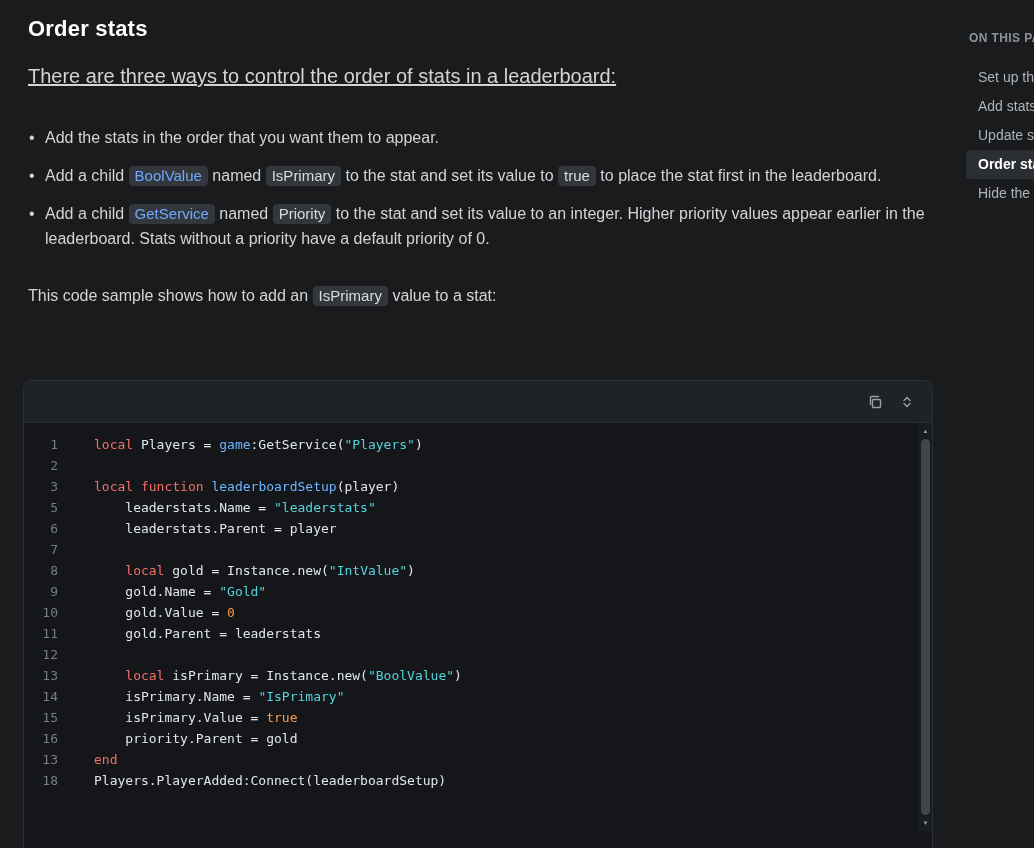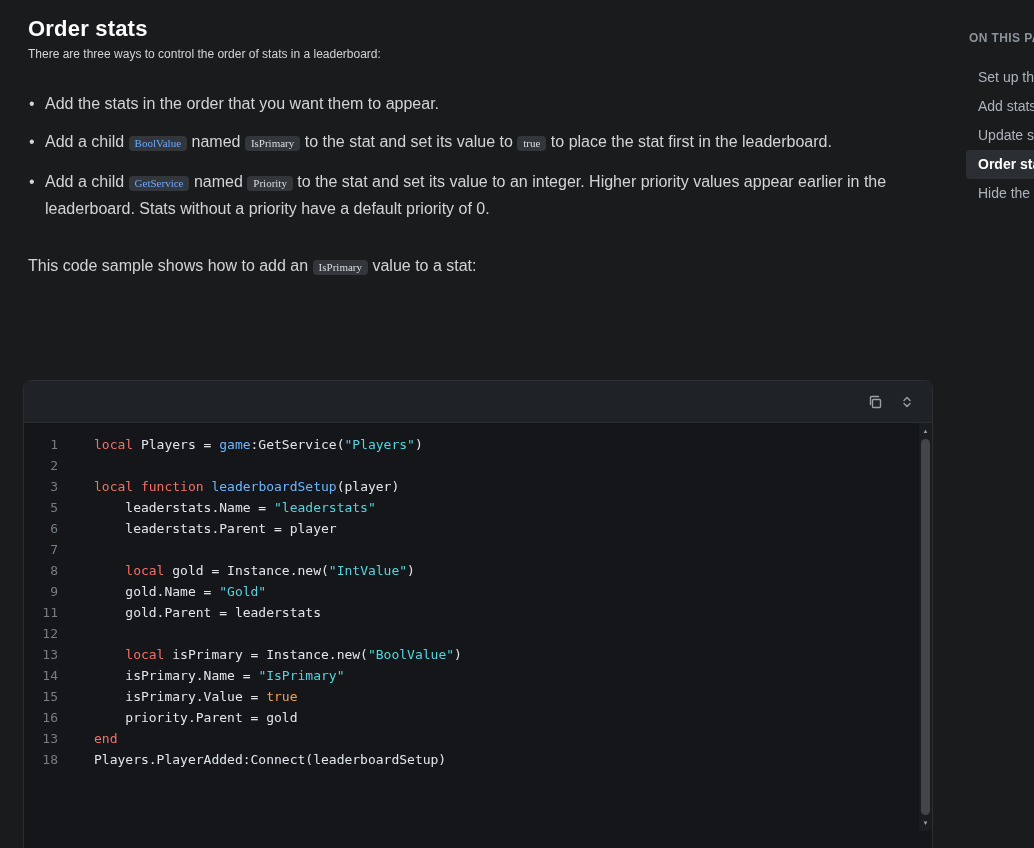--- a/index.html
+++ b/index.html
@@ -4,26 +4,26 @@
 <style>
   * { margin:0; padding:0; box-sizing:border-box; }
   html,body { width:1034px; height:848px; }
   body {
     position:relative; overflow:hidden;
     background:#191b1d; color:#d2d4d6;
     font-family:"Liberation Sans", sans-serif;
   }
   .main { position:absolute; left:28px; top:0; width:912px; }
   h1.page-title { margin-top:16px; font-size:22px; font-weight:700; color:#ffffff; letter-spacing:.2px; }
-  p.intro { font-size:12px; line-height:25px; }
-  ul.bullets { margin-top:24px; list-style:none; }
+  p.intro { margin-top:22px; font-size:20px; line-height:25px;text-decoration:underline; }
+  ul.bullets { margin-top:36px; list-style:none; }
   ul.bullets li { position:relative; padding-left:17px; font-size:16px; line-height:25px; margin-bottom:13px; }
   ul.bullets li::before { content:"\2022"; position:absolute; left:1px; top:0; color:#d2d4d6; }
   .chip {
-    font-family:Liberation Serif, serif; font-size:11px;
+    font-family:Liberation Sans, sans-serif; font-size:15px;
     background:#33373c; color:#d9dcdf; padding:1px 6px 2px; border-radius:4px;
   }
   .chip.link { color:#6ea8fe; cursor:pointer; }
   p.code-intro { margin-top:33px; font-size:16px; line-height:23px; }
 
   .codeblock {
     position:absolute; left:23px; top:380px; width:910px; height:544px;
     background:#141619; border:1px solid #2b2f34; border-radius:8px; overflow:hidden;
   }
   .code-header {
@@ -90,20 +90,21 @@
   <div class="code-body">
     <div id="code-lines">
         <div class="code-line"><span class="line-no">1</span><span class="tok-k">local</span><span class="tok-p"> Players = </span><span class="tok-g">game</span><span class="tok-p">:GetService(</span><span class="tok-s">"Players"</span><span class="tok-p">)</span></div>
         <div class="code-line"><span class="line-no">2</span></div>
         <div class="code-line"><span class="line-no">3</span><span class="tok-k">local</span><span class="tok-p"> </span><span class="tok-k">function</span><span class="tok-p"> </span><span class="tok-g">leaderboardSetup</span><span class="tok-p">(player)</span></div>
         <div class="code-line"><span class="line-no">5</span><span class="tok-p">    leaderstats.Name = </span><span class="tok-s">"leaderstats"</span></div>
         <div class="code-line"><span class="line-no">6</span><span class="tok-p">    leaderstats.Parent = player</span></div>
         <div class="code-line"><span class="line-no">7</span></div>
         <div class="code-line"><span class="line-no">8</span><span class="tok-p">    </span><span class="tok-k">local</span><span class="tok-p"> gold = Instance.new(</span><span class="tok-s">"IntValue"</span><span class="tok-p">)</span></div>
         <div class="code-line"><span class="line-no">9</span><span class="tok-p">    gold.Name = </span><span class="tok-s">"Gold"</span></div>
+        <div class="code-line"><span class="line-no">10</span><span class="tok-p">    gold.Value = </span><span class="tok-n">0</span></div>
         <div class="code-line"><span class="line-no">11</span><span class="tok-p">    gold.Parent = leaderstats</span></div>
         <div class="code-line"><span class="line-no">12</span></div>
         <div class="code-line"><span class="line-no">13</span><span class="tok-p">    </span><span class="tok-k">local</span><span class="tok-p"> isPrimary = Instance.new(</span><span class="tok-s">"BoolValue"</span><span class="tok-p">)</span></div>
         <div class="code-line"><span class="line-no">14</span><span class="tok-p">    isPrimary.Name = </span><span class="tok-s">"IsPrimary"</span></div>
         <div class="code-line"><span class="line-no">15</span><span class="tok-p">    isPrimary.Value = </span><span class="tok-n">true</span></div>
         <div class="code-line"><span class="line-no">16</span><span class="tok-p">    priority.Parent = gold</span></div>
         <div class="code-line"><span class="line-no">13</span><span class="tok-k">end</span></div>
         <div class="code-line"><span class="line-no">18</span><span class="tok-p">Players.PlayerAdded:Connect(leaderboardSetup)</span></div>
       </div>
     <div class="scrollbar">

